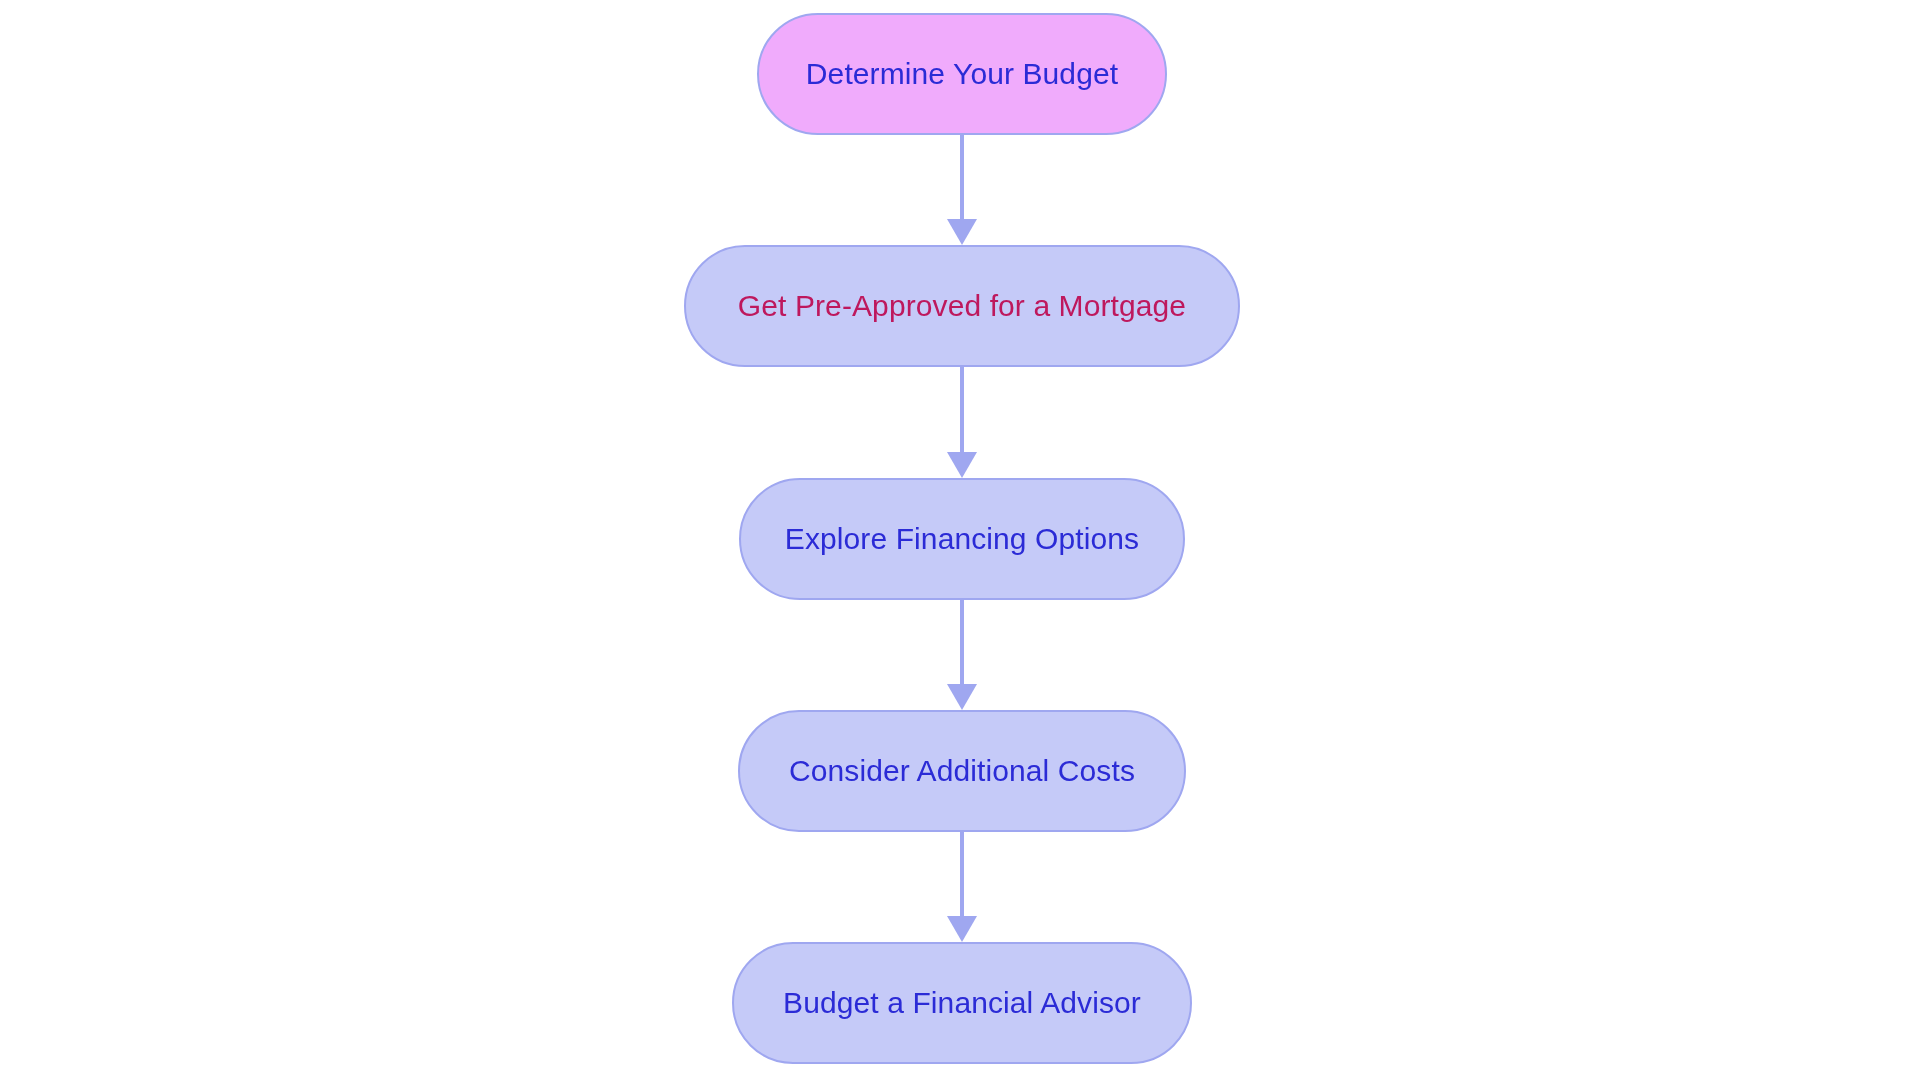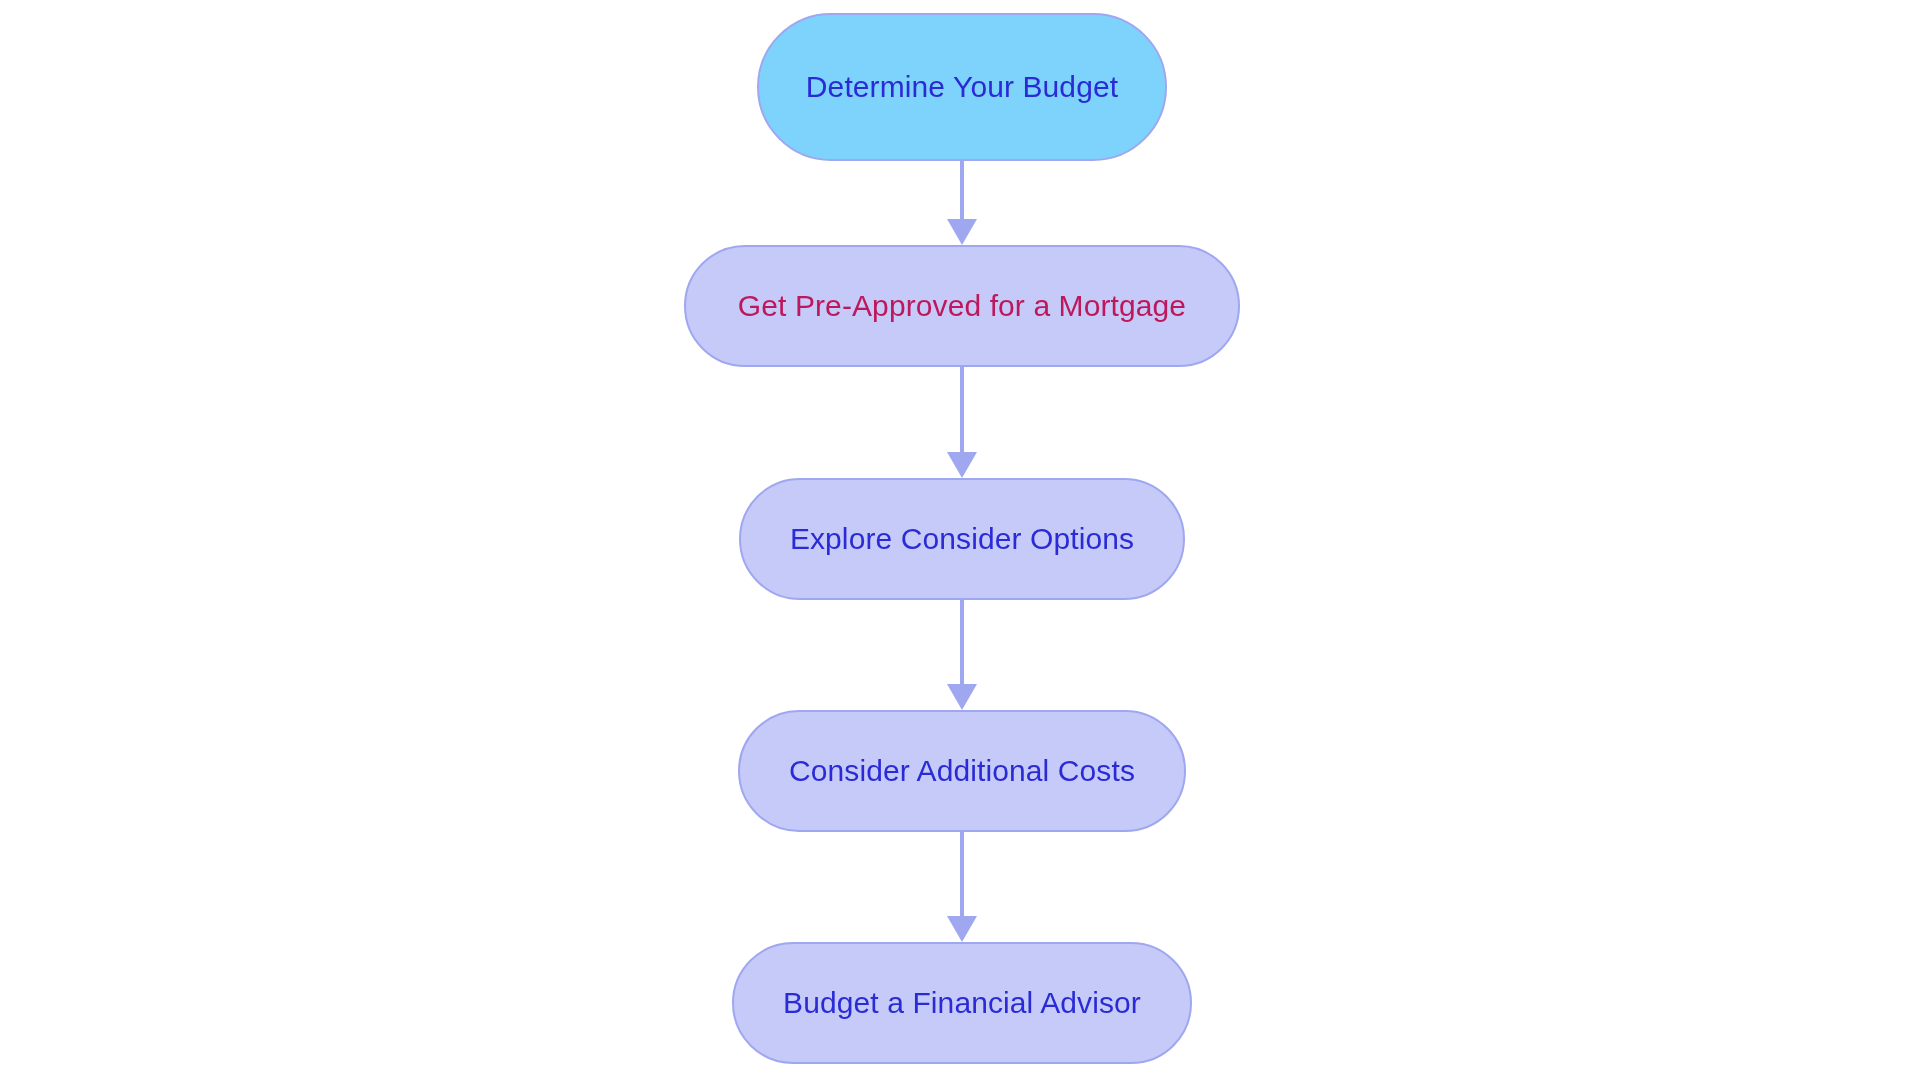--- a/index.html
+++ b/index.html
@@ -79,28 +79,28 @@
         <line x1="20" y1="0" x2="20" y2="86" stroke="#9fa7f0" stroke-width="4"></line>
         <polygon points="5,84 35,84 20,110" fill="#9fa7f0"></polygon>
       </svg>
     </div>
     <div class="flow-connector" style="left: 962px; top: 832px; width: 40px; height: 110px;">
       <svg width="40" height="110" viewBox="0 0 40 110">
         <line x1="20" y1="0" x2="20" y2="86" stroke="#9fa7f0" stroke-width="4"></line>
         <polygon points="5,84 35,84 20,110" fill="#9fa7f0"></polygon>
       </svg>
     </div>
-    <div class="flow-node" style="left: 962px; top: 13px; width: 410px; height: 148px; background: #7dd3fc; border-color: rgb(159, 167, 240); border-width: 2px;">
+    <div class="flow-node" style="left: 962px; top: 13px; width: 410px; height: 122px; background: #f0abfc; border-color: rgb(159, 167, 240); border-width: 2px;">
       <span class="flow-node-label" style="color: rgb(43, 43, 214); font-size: 30px;">Determine Your Budget</span>
     </div>
     <div class="flow-node" style="left: 962px; top: 245px; width: 556px; height: 122px; background: rgb(197, 202, 248); border-color: rgb(159, 167, 240); border-width: 2px;">
       <span class="flow-node-label" style="color: #be185d; font-size: 30px;">Get Pre-Approved for a Mortgage</span>
     </div>
     <div class="flow-node" style="left: 962px; top: 478px; width: 446px; height: 122px; background: rgb(197, 202, 248); border-color: rgb(159, 167, 240); border-width: 2px;">
-      <span class="flow-node-label" style="color: rgb(43, 43, 214); font-size: 30px;">Explore Consider Options</span>
+      <span class="flow-node-label" style="color: rgb(43, 43, 214); font-size: 30px;">Explore Financing Options</span>
     </div>
     <div class="flow-node" style="left: 962px; top: 710px; width: 448px; height: 122px; background: rgb(197, 202, 248); border-color: rgb(159, 167, 240); border-width: 2px;">
       <span class="flow-node-label" style="color: rgb(43, 43, 214); font-size: 30px;">Consider Additional Costs</span>
     </div>
     <div class="flow-node" style="left: 962px; top: 942px; width: 460px; height: 122px; background: rgb(197, 202, 248); border-color: rgb(159, 167, 240); border-width: 2px;">
       <span class="flow-node-label" style="color: rgb(43, 43, 214); font-size: 30px;">Budget a Financial Advisor</span>
     </div>
   </div>
 
 </body></html>

